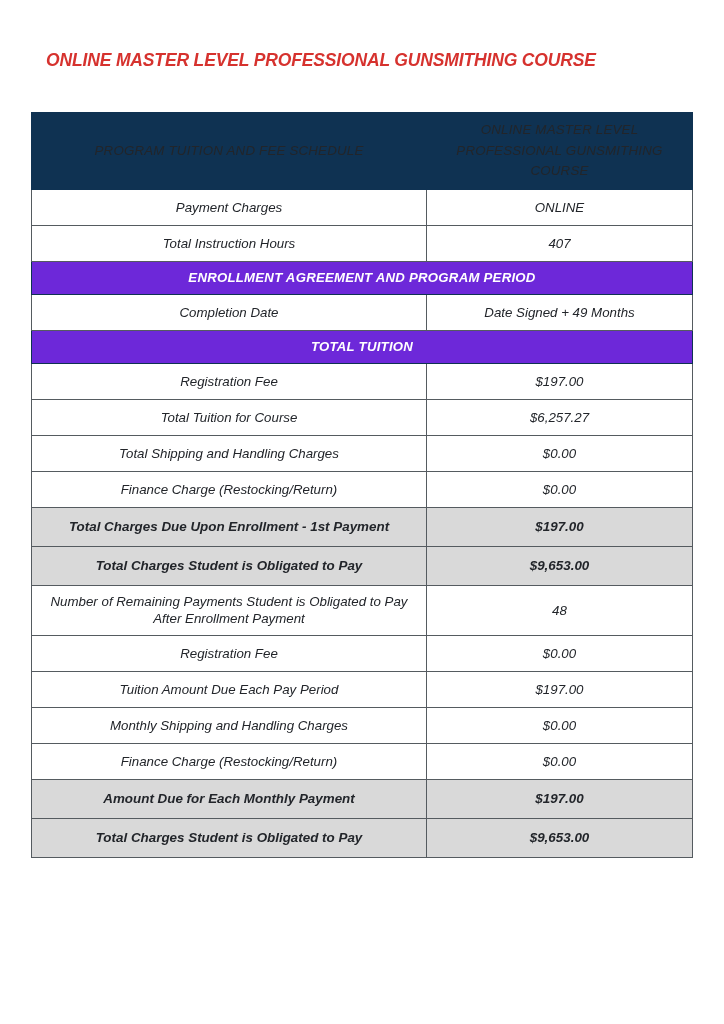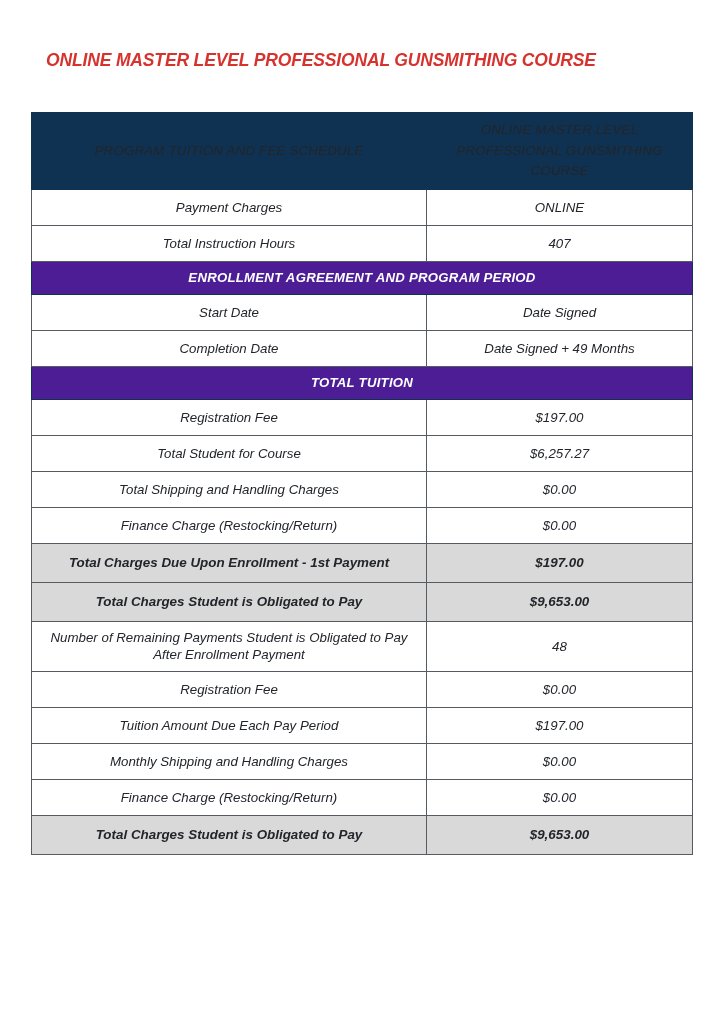--- a/index.html
+++ b/index.html
@@ -72,21 +72,21 @@
     font-size: 13.2px;
     letter-spacing: 0.2px;
     border-color: #0f3252 !important;
     text-transform: uppercase;
   }
   .hdr-cell.left-hdr { height: 65px; margin-left: 12px; }
   .hdr-cell.right-hdr { line-height: 1.55; }
 
   
   .section-band td {
-    background: #4c1d95;
+    background: #6d28d9;
     color: #ffffff;
     font-weight: bold;
     font-size: 13.2px;
     letter-spacing: 0.25px;
     border-color: #0f3252 !important;
     height: 33px;
     padding: 6px 10px;
     text-transform: uppercase;
   }
 
@@ -129,37 +129,33 @@
       </tr>
       <tr class="data-row">
         <td>Total Instruction Hours</td>
         <td>407</td>
       </tr>
 
       <tr class="section-band">
         <td colspan="2">ENROLLMENT AGREEMENT AND PROGRAM PERIOD</td>
       </tr>
       <tr class="data-row">
-        <td>Start Date</td>
-        <td>Date Signed</td>
-      </tr>
-      <tr class="data-row">
         <td>Completion Date</td>
         <td>Date Signed + 49 Months</td>
       </tr>
 
       <tr class="section-band">
         <td colspan="2">TOTAL TUITION</td>
       </tr>
       <tr class="data-row">
         <td>Registration Fee</td>
         <td>$197.00</td>
       </tr>
       <tr class="data-row">
-        <td>Total Student for Course</td>
+        <td>Total Tuition for Course</td>
         <td>$6,257.27</td>
       </tr>
       <tr class="data-row">
         <td>Total Shipping and Handling Charges</td>
         <td>$0.00</td>
       </tr>
       <tr class="data-row">
         <td>Finance Charge (Restocking/Return)</td>
         <td>$0.00</td>
       </tr>
@@ -186,20 +182,24 @@
       </tr>
       <tr class="data-row">
         <td>Monthly Shipping and Handling Charges</td>
         <td>$0.00</td>
       </tr>
       <tr class="data-row">
         <td>Finance Charge (Restocking/Return)</td>
         <td>$0.00</td>
       </tr>
       <tr class="total-row">
+        <td>Amount Due for Each Monthly Payment</td>
+        <td>$197.00</td>
+      </tr>
+      <tr class="total-row">
         <td>Total Charges Student is Obligated to Pay</td>
         <td>$9,653.00</td>
       </tr>
 
     </tbody>
   </table>
 
 </div>
 
 </body></html>

